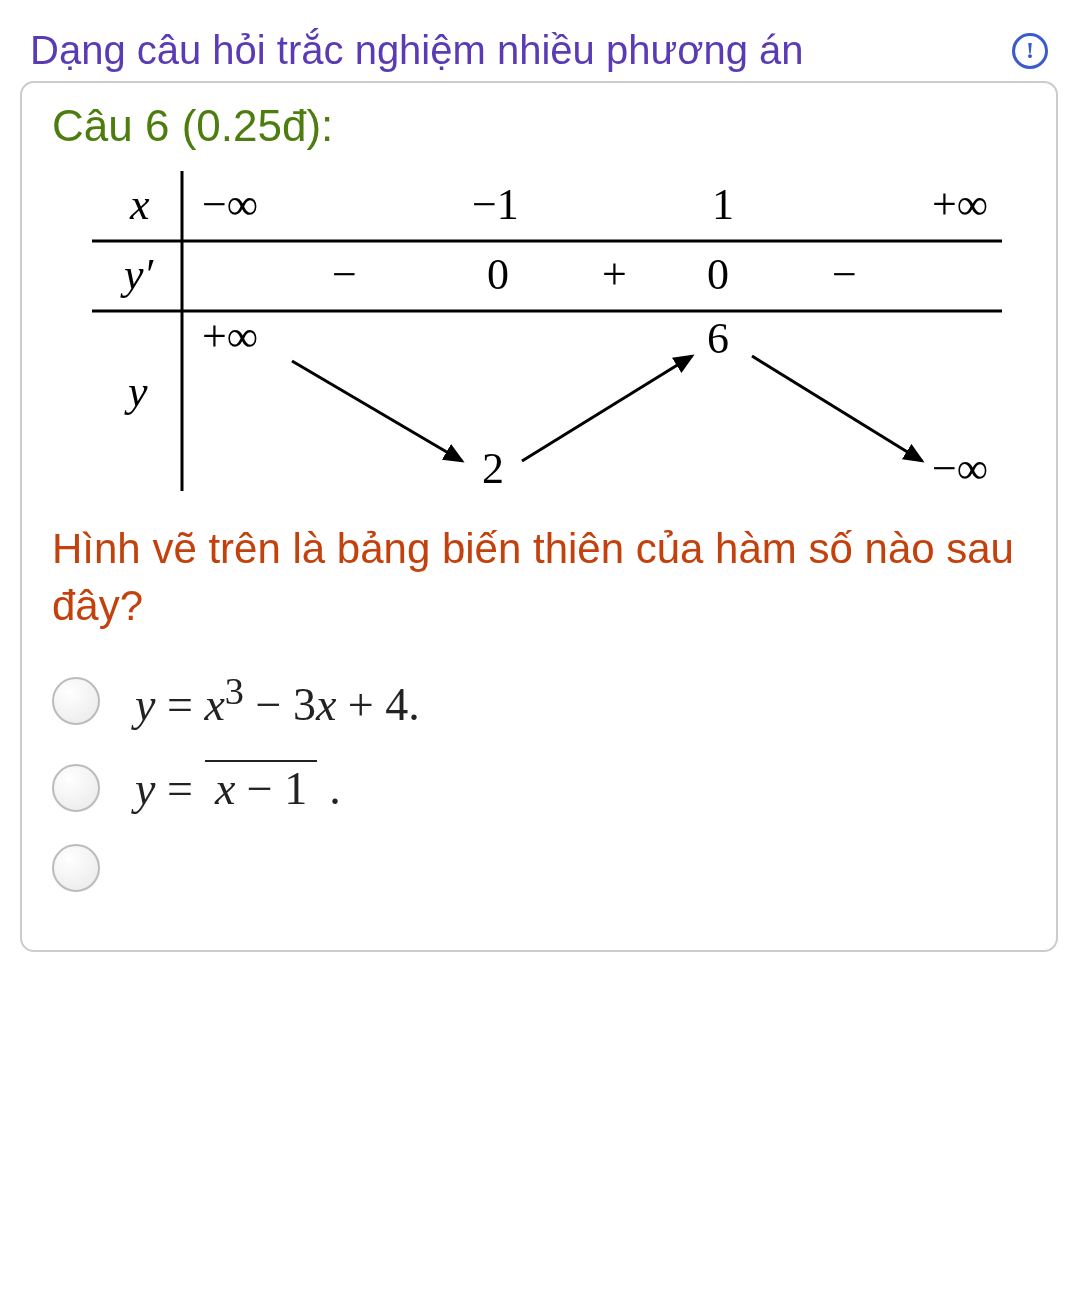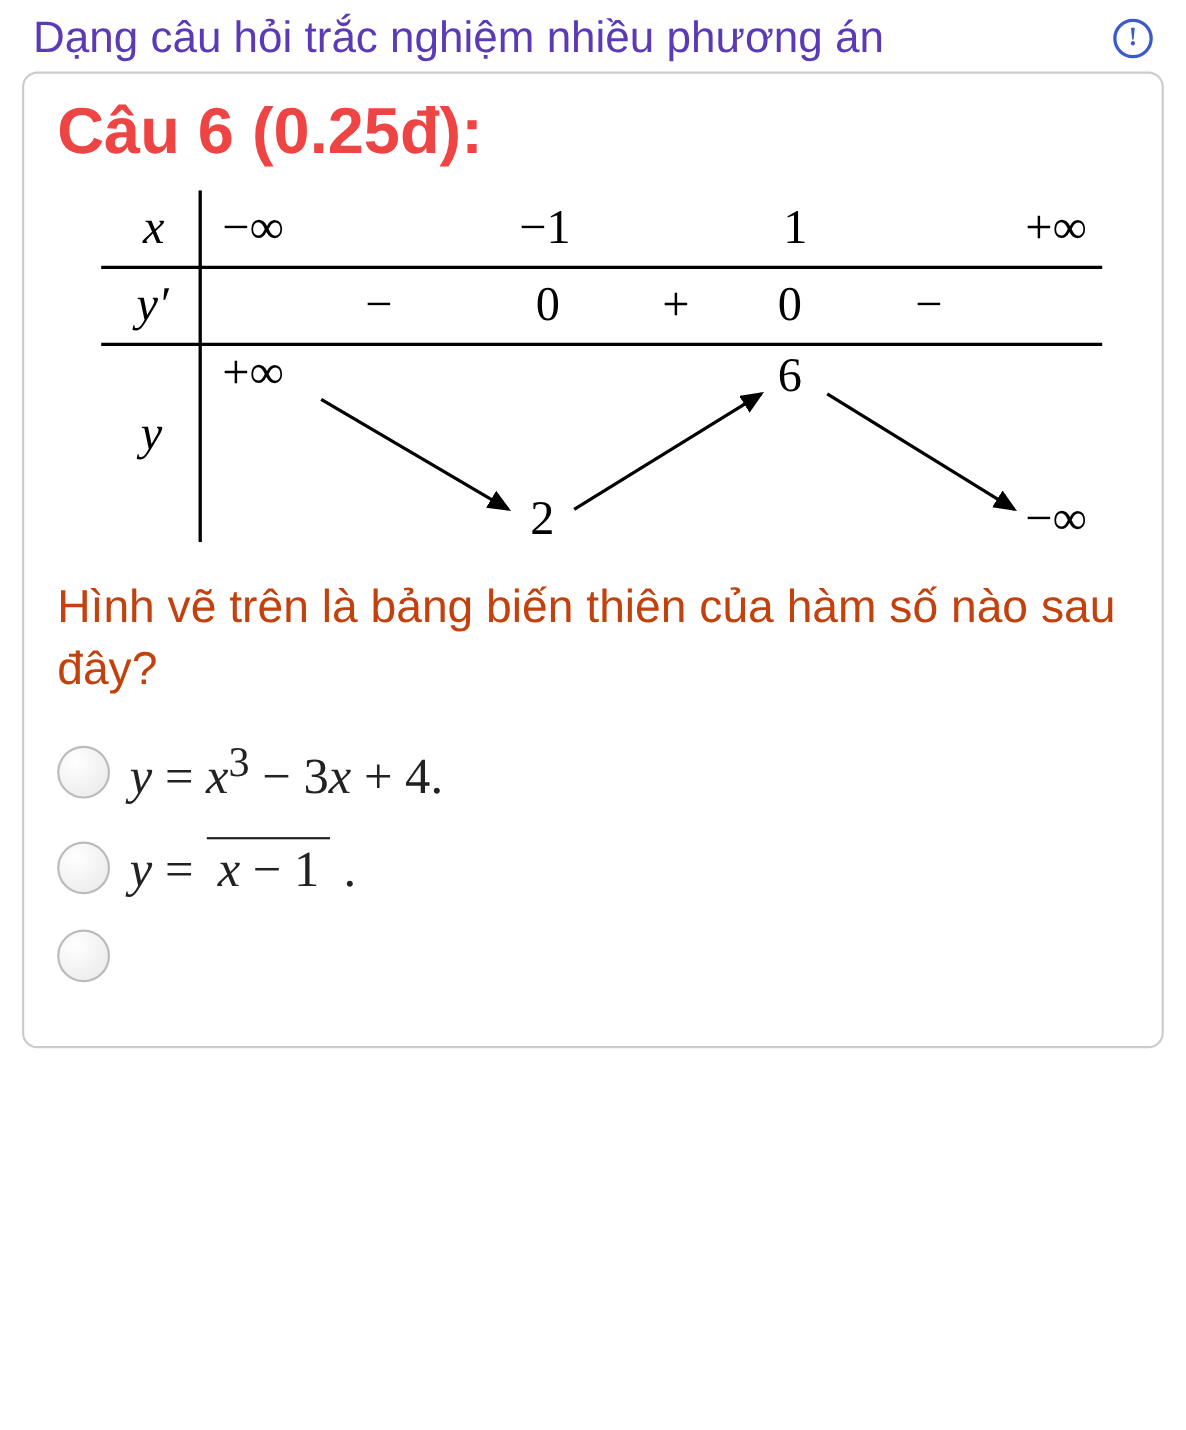--- a/index.html
+++ b/index.html
@@ -4,21 +4,21 @@
 <style>
   * { box-sizing: border-box; }
   body {
     margin: 0;
     padding: 0;
     font-family: Arial, Helvetica, sans-serif;
     background: #fff;
     width: 1078px;
   }
   .header {
-    padding: 12px 30px 8px 30px;
+    padding: 28px 30px 8px 30px;
     display: flex;
     justify-content: space-between;
     align-items: center;
   }
   .header-text {
     color: #5b3bb5;
     font-size: 40px;
     font-weight: 400;
   }
   .info-icon {
@@ -34,38 +34,38 @@
     font-size: 24px;
     font-family: Georgia, serif;
   }
   .card {
     margin: 0 20px 20px 20px;
     border: 2px solid #ccc;
     border-radius: 14px;
     padding: 18px 30px 30px 30px;
   }
   .question-title {
-    color: #ef4444;
-    font-size: 59px;
-    font-weight: 700;
+    color: #4d7c0f;
+    font-size: 44px;
+    font-weight: 400;
     margin-bottom: 20px;
   }
   .variation-table {
     margin: 20px 20px 30px 20px;
   }
   .question-text {
     font-size: 42px;
     color: #c2410c;
     line-height: 1.35;
     margin: 25px 0 35px 0;
   }
   .option-row {
     display: flex;
     align-items: center;
-    gap: 18px;
+    gap: 35px;
     margin: 28px 0;
   }
   .radio {
     width: 48px;
     height: 48px;
     border-radius: 50%;
     border: 2px solid #bbb;
     background: radial-gradient(circle at 35% 30%, #ffffff, #e8e8e8);
     flex-shrink: 0;
   }

